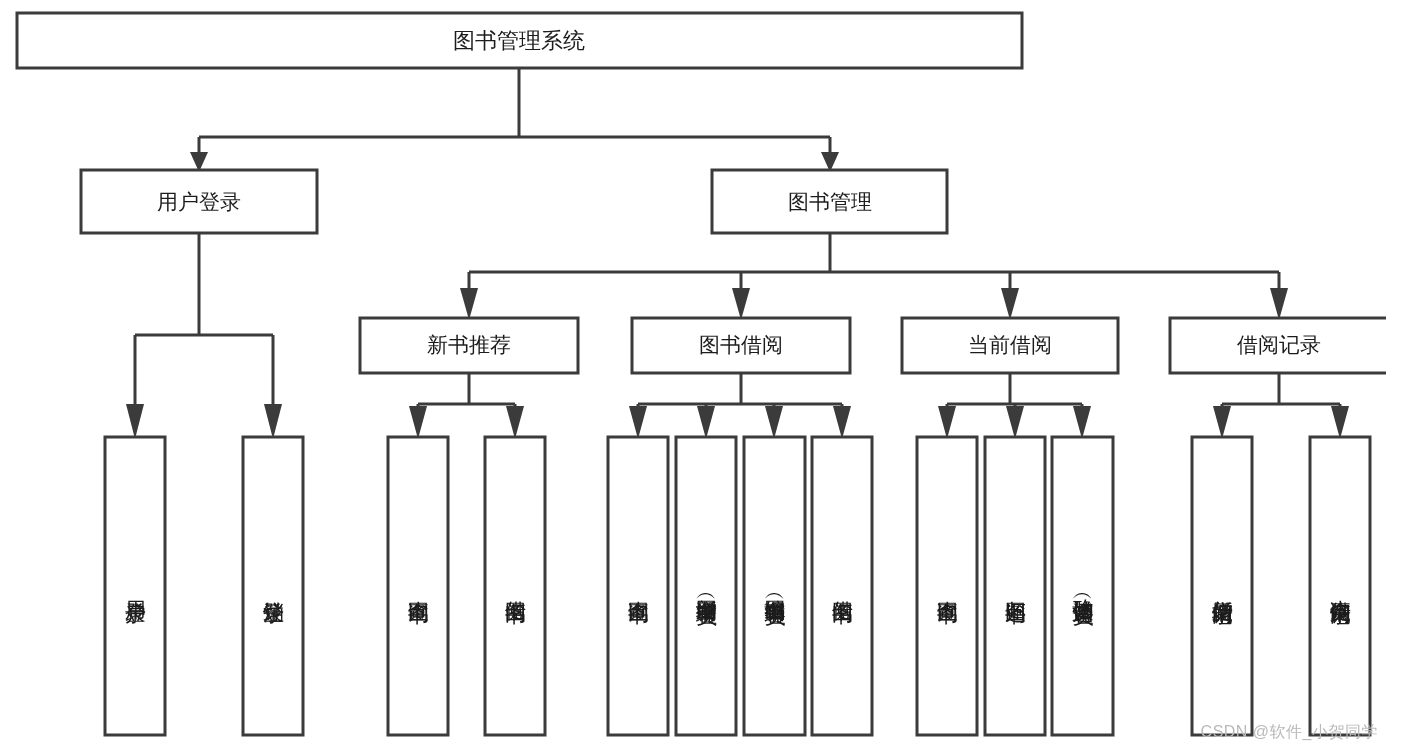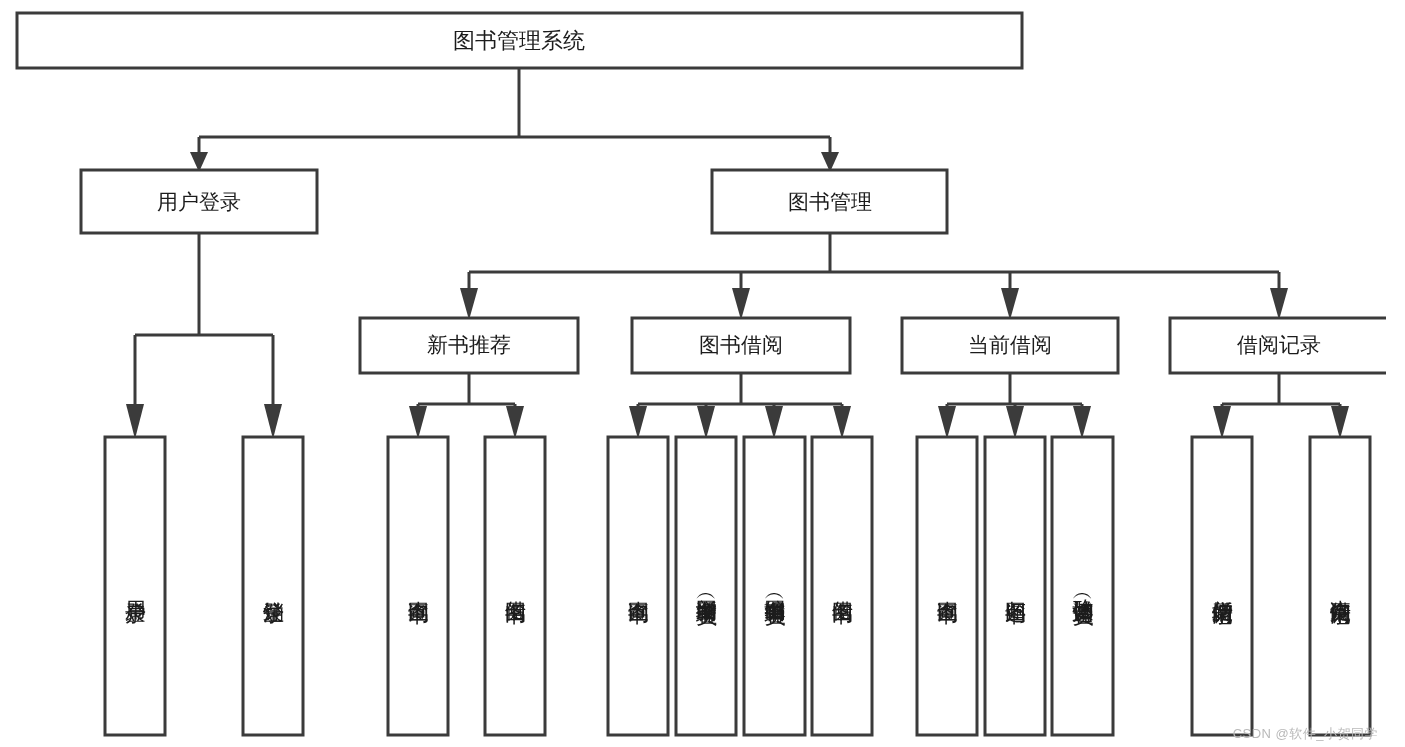--- a/index.html
+++ b/index.html
@@ -73,21 +73,21 @@
     justify-content: center;
     text-align: center;
     white-space: nowrap;
     pointer-events: none;
   }
   .watermark {
     position: absolute;
     right: 8px;
     bottom: 4px;
     font-family: "Liberation Sans", "DejaVu Sans", sans-serif;
-    font-size: 13px;
+    font-size: 16px;
     color: #b9b9b9;
     letter-spacing: 0.5px;
     white-space: nowrap;
   }
 </style>
 </head>
 <body>
 
 <div id="diagram-root">
 

